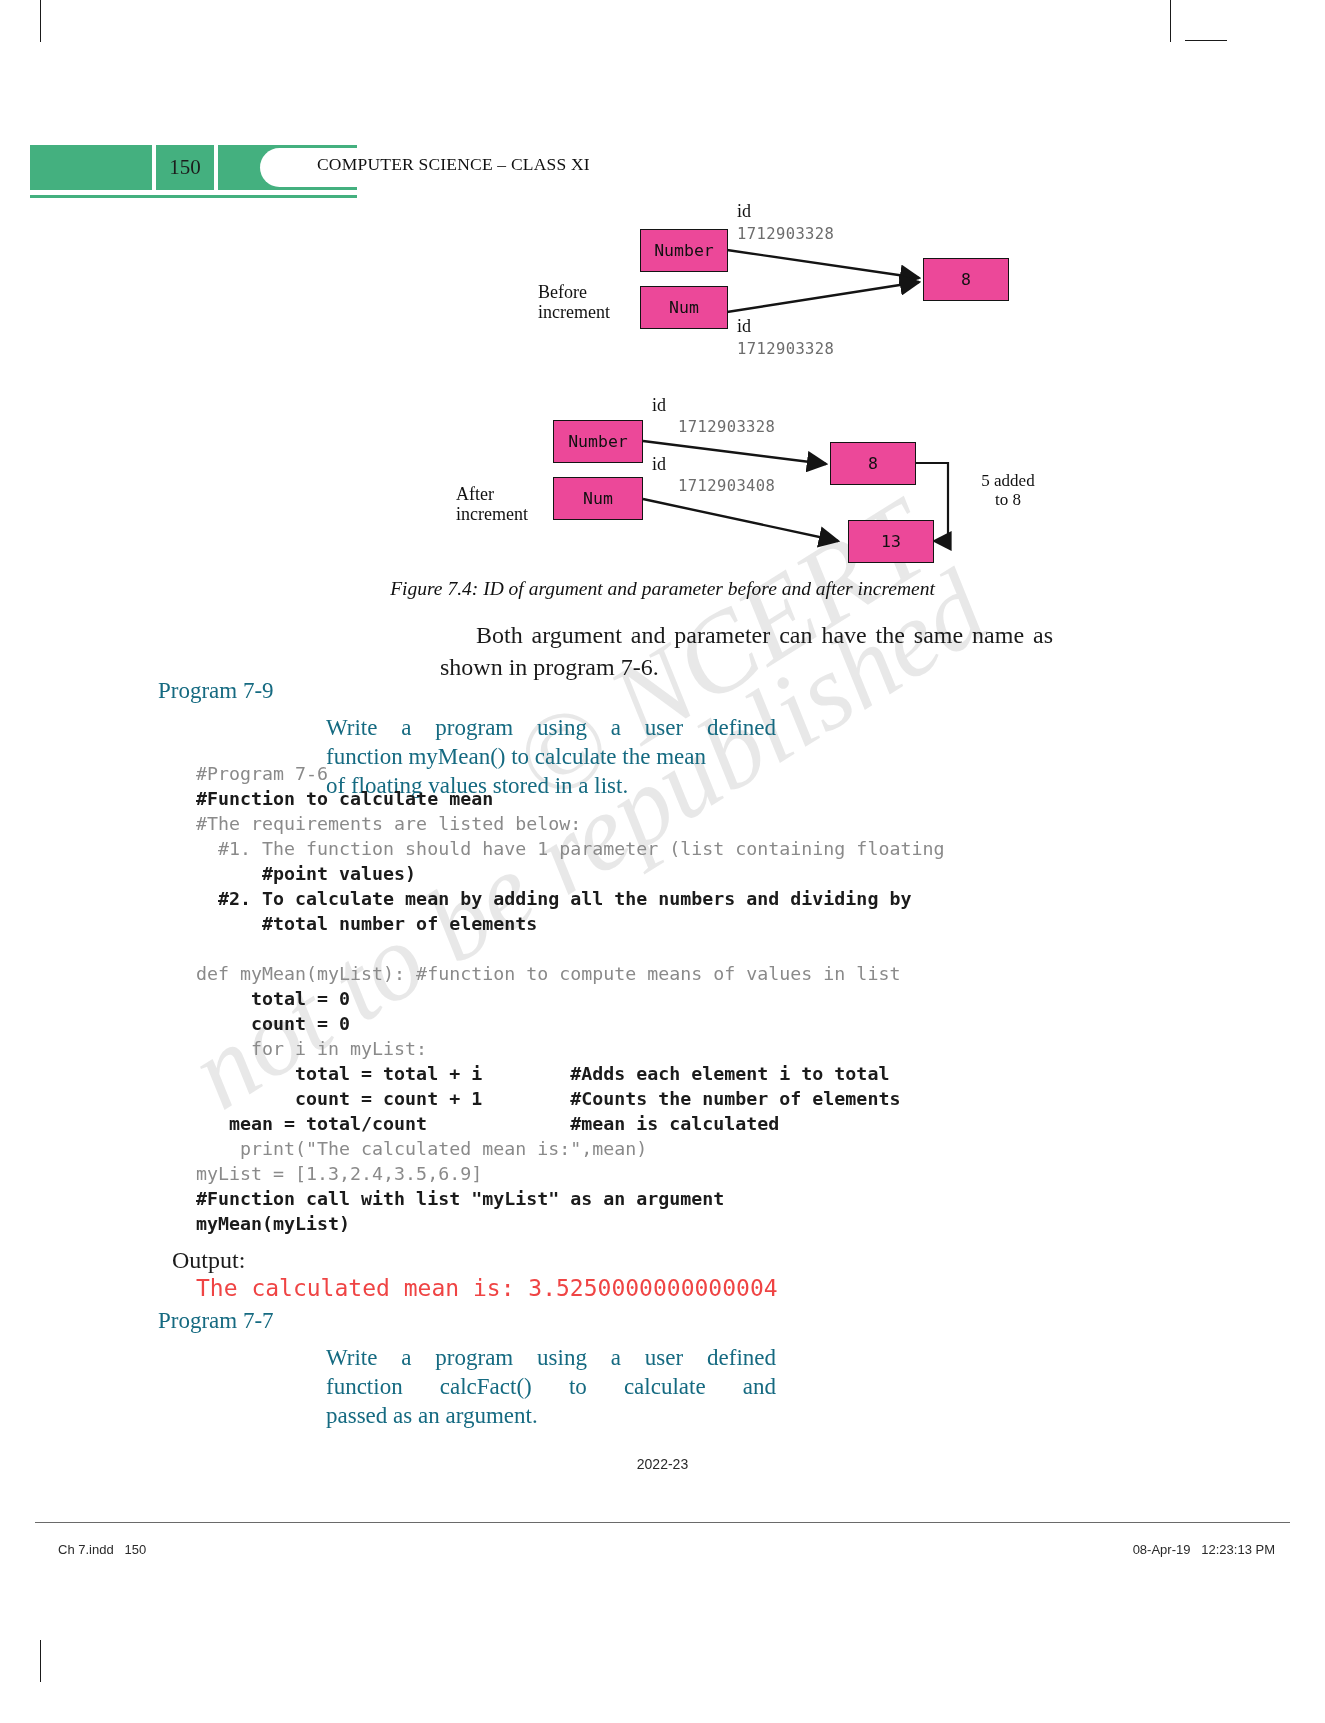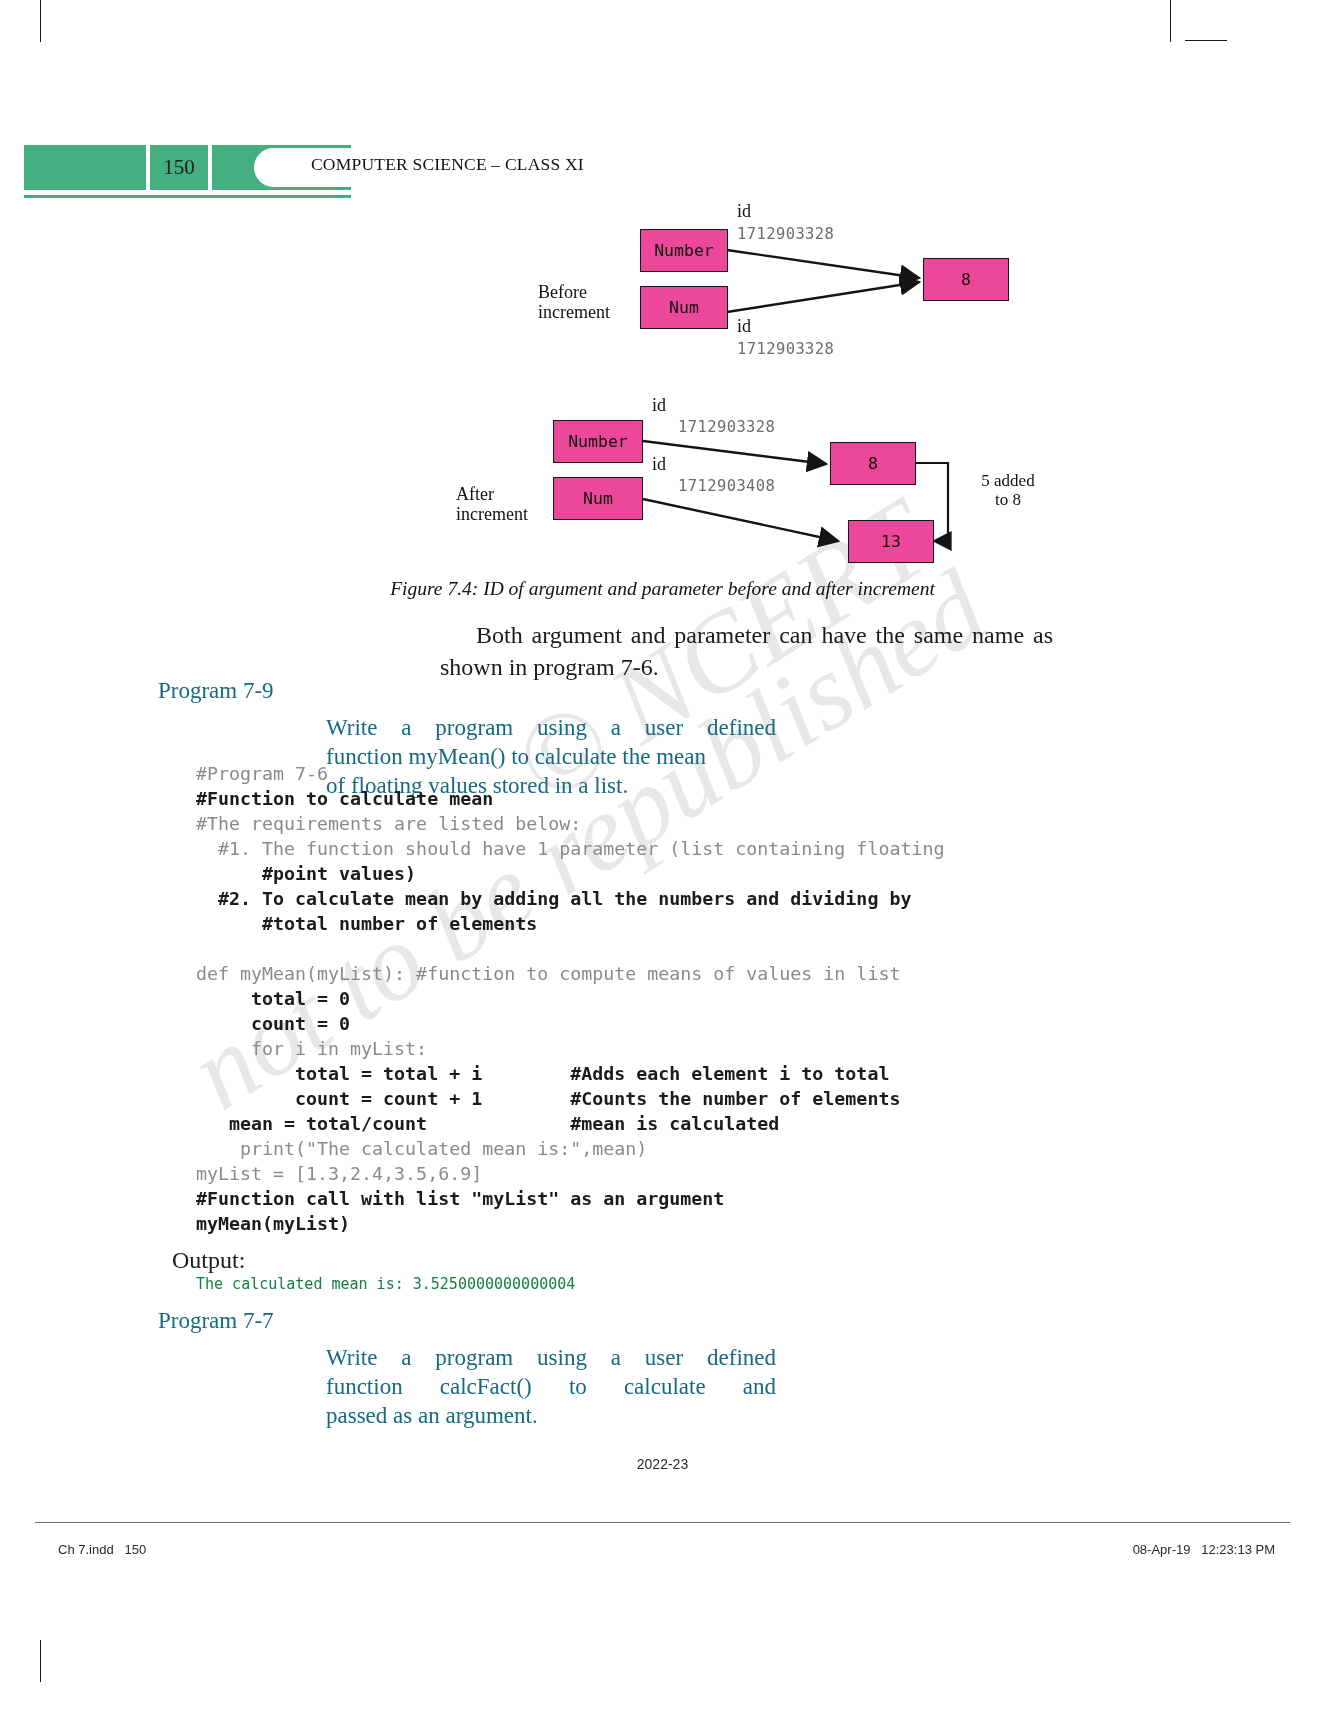--- a/index.html
+++ b/index.html
@@ -51,21 +51,21 @@
   #page {
     position: absolute;
     left: 0; top: 0;
     width: 1325px; height: 1723px;
     z-index: 10;
   }
 
   
   #runhead {
     position: absolute;
-    left: 24px; top: 145px;
+    left: 30px; top: 145px;
     width: 500px; height: 45px;
   }
   .rh-block {
     position: absolute;
     background: #44b07f;
     top: 0;
     height: 45px;
   }
   .rh-left { left: 0; width: 122px; }
   .rh-mid  { left: 126px; width: 58px; }
@@ -219,22 +219,22 @@
     position: absolute;
     left: 172px; top: 1247px;
     font-family: "Liberation Serif", serif;
     font-size: 24px;
     color: #1a1a1a;
   }
   #output-text {
     position: absolute;
     left: 196px; top: 1275px;
     font-family: "DejaVu Sans Mono", monospace;
-    font-size: 15px;
-    color: #15803d;
+    font-size: 23px;
+    color: #ef4444;
     white-space: pre;
   }
 
   
   #year-footer {
     position: absolute;
     left: 0; top: 1456px;
     width: 1325px;
     text-align: center;
     font-family: "Liberation Sans", sans-serif;

